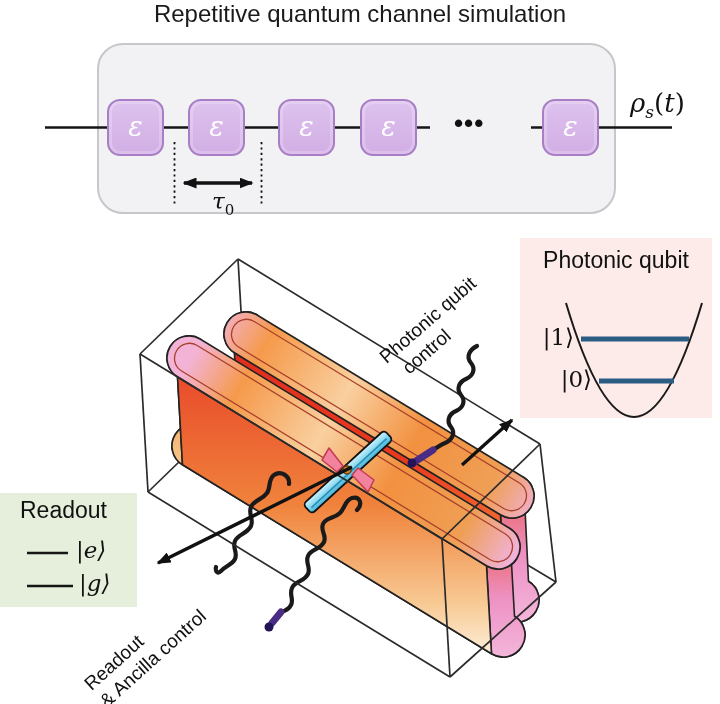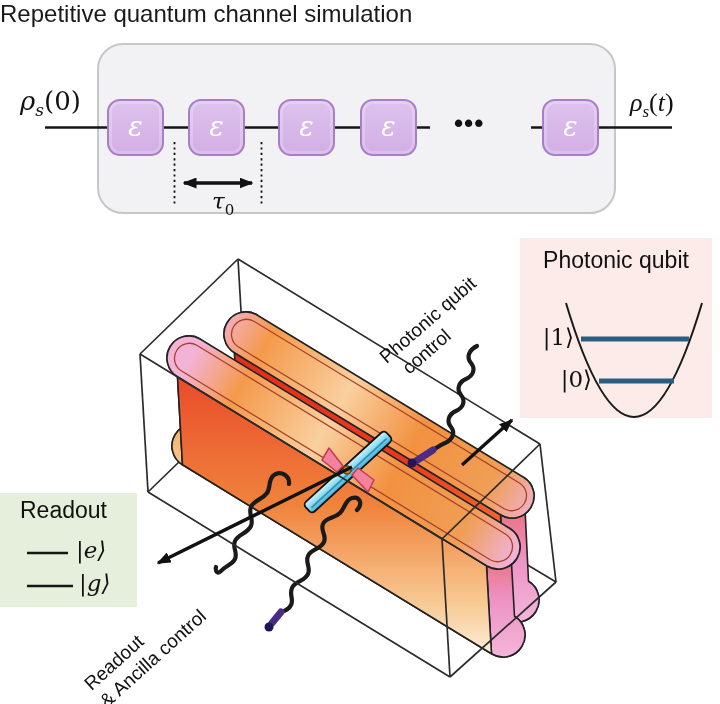--- a/index.html
+++ b/index.html
@@ -3,36 +3,36 @@
 <meta charset="utf-8">
 <style>
   html,body{margin:0;padding:0;background:#ffffff;}
   #stage{position:relative;width:720px;height:704px;overflow:hidden;background:#fff;
          font-family:"Liberation Sans",sans-serif;color:#191919;}
   
   .panel-layer{z-index:1;}
   #art{position:absolute;left:0;top:0;z-index:2;pointer-events:none;}
   .txt{position:absolute;z-index:3;}
   
-  .fig-title{left:0;right:0;top:0;text-align:left;font-size:24px;letter-spacing:0px;color:#1a1a1a;}
+  .fig-title{left:0;right:0;top:0;text-align:center;font-size:24px;letter-spacing:0px;color:#1a1a1a;}
   .circuit-panel{position:absolute;left:97px;top:43px;width:519px;height:171px;
                  background:#f2f2f4;border:2px solid #c7c7cb;border-radius:26px;box-sizing:border-box;}
   .chan-box{position:absolute;top:99px;width:57px;height:57px;border-radius:13px;
             background:linear-gradient(180deg,#ddc2ee 0%,#d2aee4 100%);
             border:2.5px solid #a87fc6;box-sizing:border-box;
             box-shadow:inset 0 0 0 3px rgba(255,255,255,0.22);
             display:flex;align-items:center;justify-content:center;z-index:3;}
   .chan-box .eps{font-family:"DejaVu Serif",serif;font-style:italic;font-size:27px;color:#ffffff;
                  transform:translateY(-1px);}
   .b1{left:107px}.b2{left:188px}.b3{left:278px}.b4{left:360px}.b5{left:542px}
   .state-label{font-family:"DejaVu Serif",serif;font-size:26px;color:#111;white-space:nowrap;}
   .state-label .sym,.state-label .var-it{font-style:italic;}
   .state-label sub{font-size:17px;font-style:italic;}
   .rho-in{left:20px;top:86px;}
-  .rho-out{left:630px;top:88px;font-family:Liberation Serif, serif;}
+  .rho-out{left:630px;top:88px;}
   .ellipsis{left:454px;top:108px;font-size:26px;font-weight:bold;letter-spacing:1px;color:#111;}
   .tau-label{left:212px;top:188px;font-family:"DejaVu Serif",serif;font-size:23px;color:#111;}
   .tau-label .sym{font-style:italic;}
   .tau-label sub{font-size:15px;}
   
   .photonic-panel{position:absolute;left:520px;top:238px;width:192px;height:180px;background:#fcebe8;}
   .ancilla-panel{position:absolute;left:0;top:493px;width:137px;height:114px;background:#e5efdb;}
   .panel-heading{font-size:23px;color:#111;white-space:nowrap;}
   .photonic-heading{left:520px;top:247px;width:192px;text-align:center;}
   .ancilla-heading{left:20px;top:497px;}
@@ -182,23 +182,20 @@
     </g>
 
     <g stroke="#151515" stroke-width="2.6">
       <line x1="27" y1="553" x2="68" y2="553"></line>
       <line x1="27" y1="586" x2="73" y2="586"></line>
     </g>
   </svg>
 
   <div class="txt fig-title">Repetitive quantum channel simulation</div>
 
-  <div class="txt state-label rho-in">
-    <span class="sym">ρ</span><sub>s</sub><span>(</span><span>0</span><span>)</span>
-  </div>
   <div class="txt state-label rho-out">
     <span class="sym">ρ</span><sub>s</sub><span>(</span><span class="var-it">t</span><span>)</span>
   </div>
 
   <div class="chan-box b1">
       <span class="eps">ε</span>
     </div>
   <div class="chan-box b2">
       <span class="eps">ε</span>
     </div>

